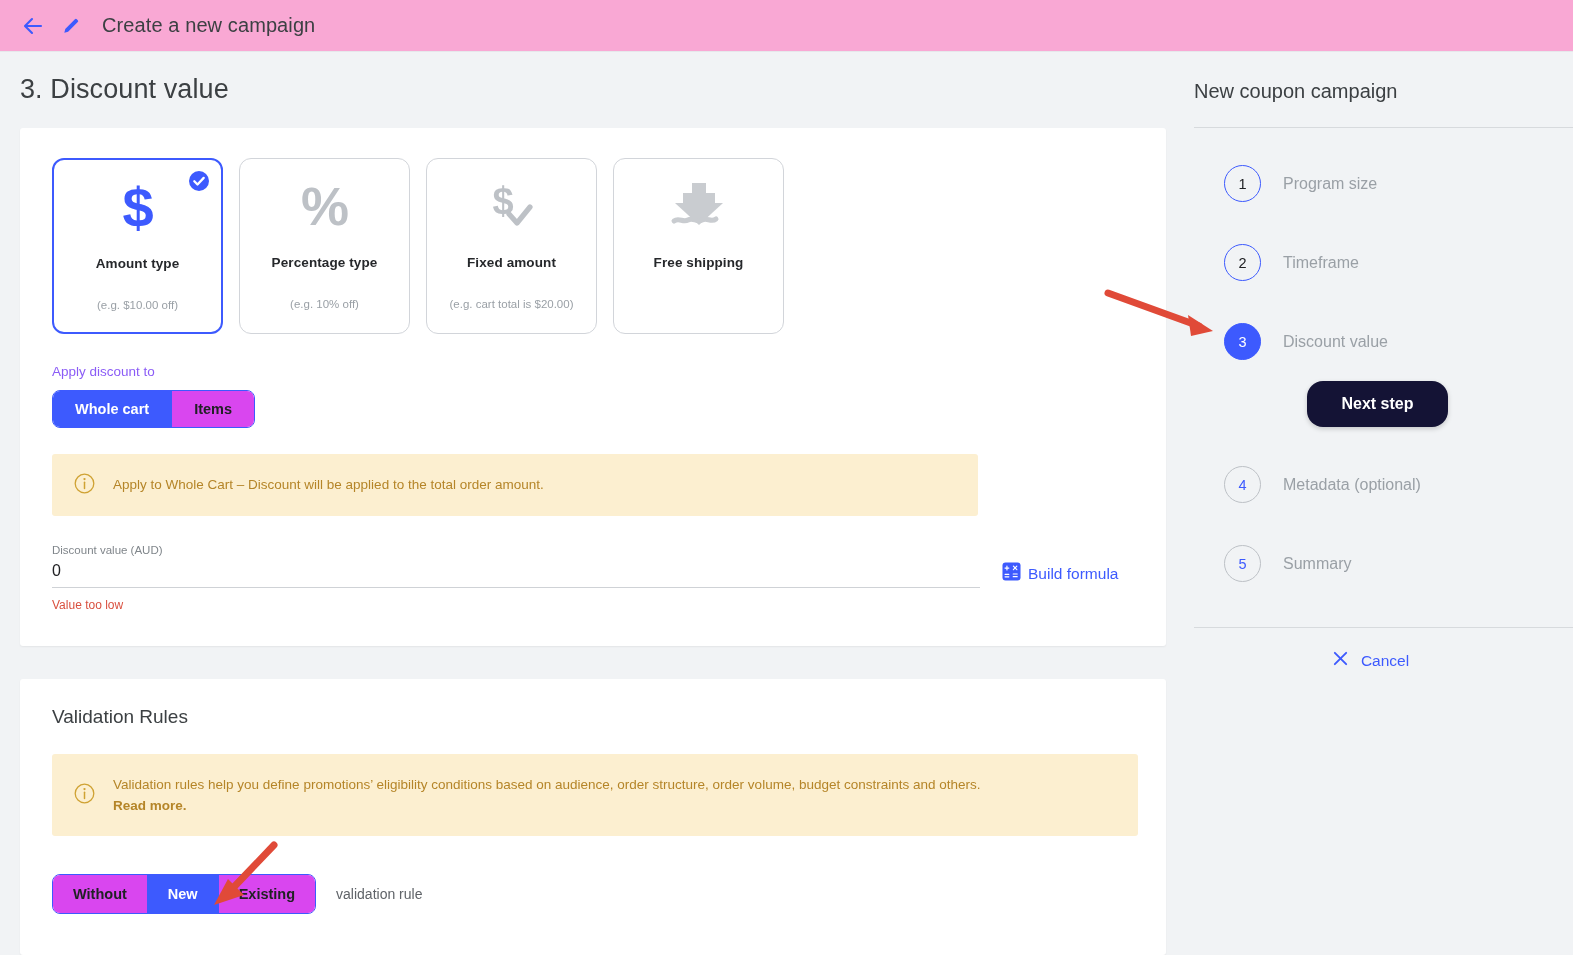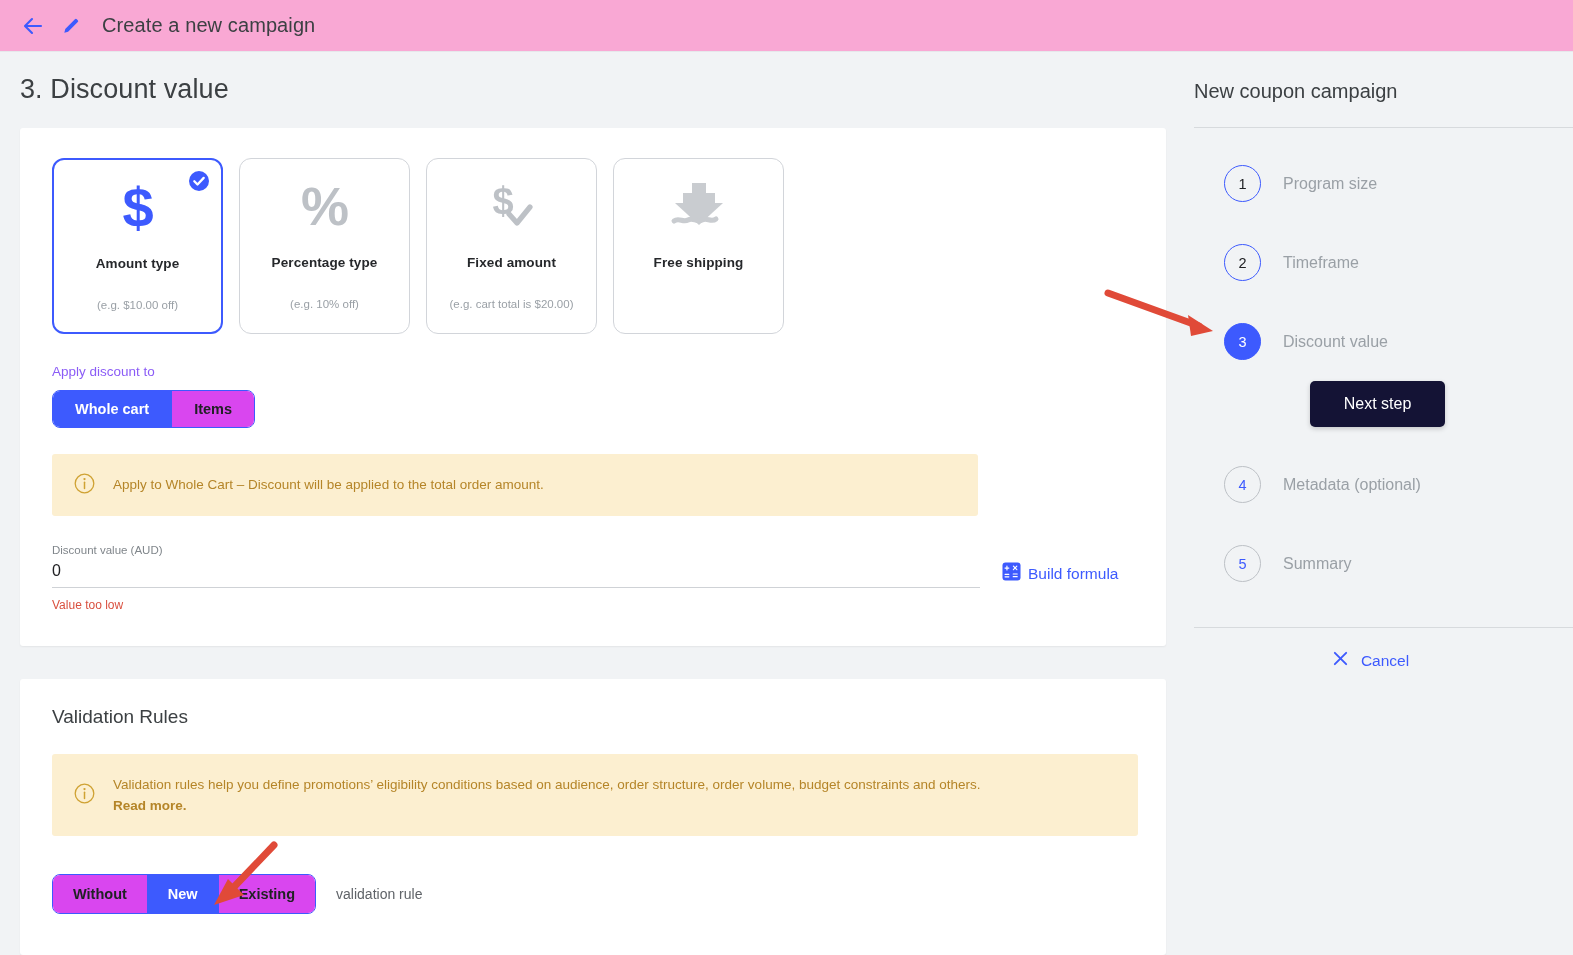--- a/index.html
+++ b/index.html
@@ -107,22 +107,22 @@
     display: flex; align-items: center; justify-content: center;
     font-size: 14.5px; flex: 0 0 37px;
   }
   .bubble.todo-blue { border: 1.6px solid #3d5afe; color: #202124; background: transparent; }
   .bubble.active { background: #3d5afe; color: #fff; border: 1.6px solid #3d5afe; }
   .bubble.todo-grey { border: 1.2px solid #bdc1c6; color: #3d5afe; background: transparent; }
   .step-label { font-size: 16px; color: #9aa0a6; }
 
   .next-wrap { display: flex; justify-content: center; padding-right: 12px; }
   .next-btn {
-    background: #141335; color: #fff; font-size: 16px; font-weight: 400;
-    padding: 14px 34px; border-radius: 5px; border: none; cursor: pointer;
+    background: #141335; color: #fff; font-size: 16px; font-weight: 700;
+    padding: 14px 34px; border-radius: 16px; border: none; cursor: pointer;
     box-shadow: 0 2px 5px rgba(0,0,0,.18);
     font-family: "Liberation Sans", sans-serif;
   }
   .side-rule-2 { height: 1px; background: #d7dadd; margin: 24px 0 0 8px; }
   .cancel-row {
     display: flex; align-items: center; justify-content: center;
     gap: 12px; margin-top: 22px; padding-right: 18px; cursor: pointer;
   }
   .cancel-text { color: #3d5afe; font-size: 15.5px; }
 

